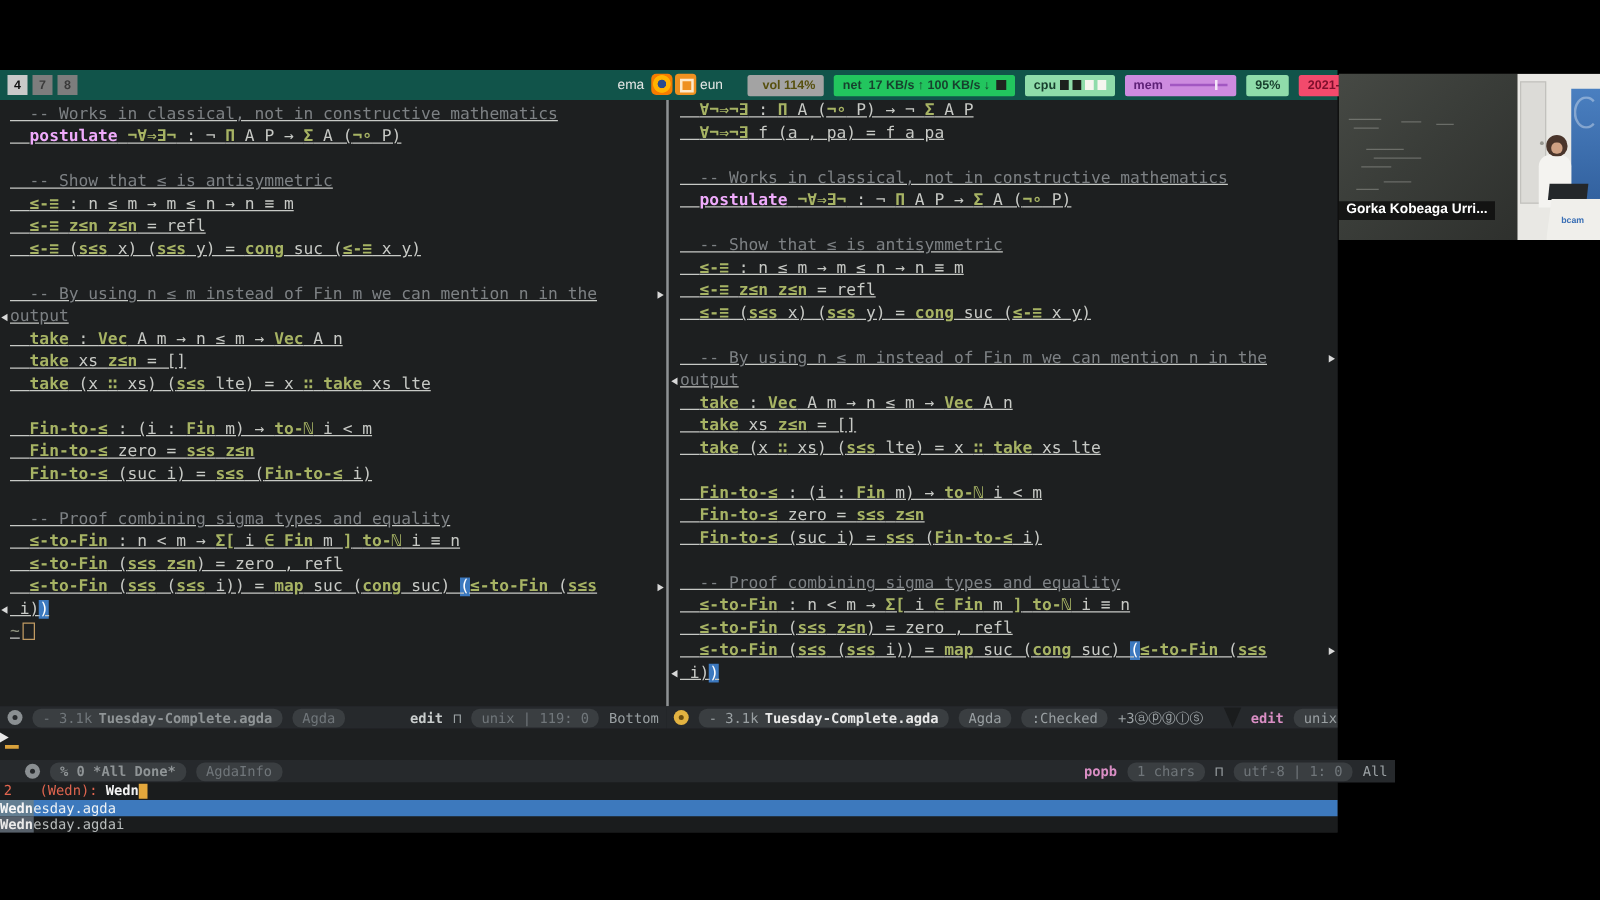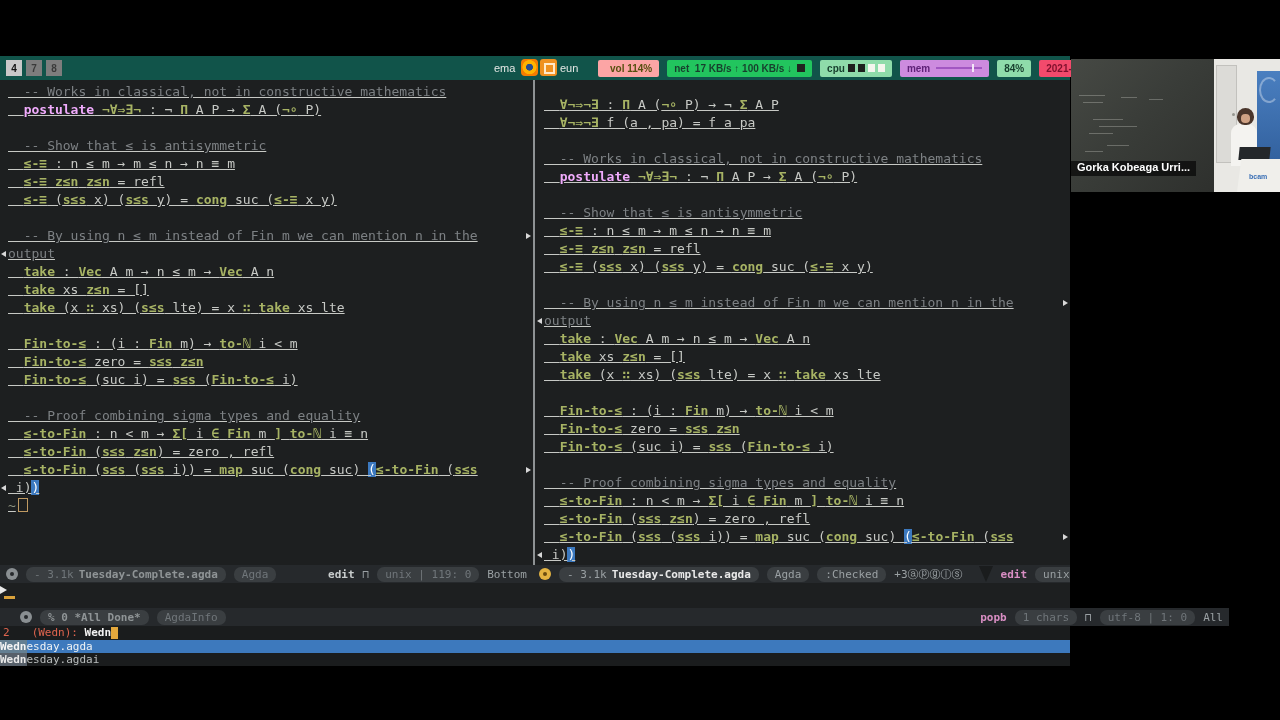--- a/index.html
+++ b/index.html
@@ -11,58 +11,58 @@
   .ws{width:16px;height:16px;background:#7d7d7d;color:#3a3a3a;font:bold 10px "Liberation Sans",sans-serif;display:flex;align-items:center;justify-content:center;cursor:default;}
   .ws-active{background:#c9c9c9;color:#111;}
   .bar-title{position:absolute;top:6px;color:#e5e8e6;font:11px "Liberation Sans",sans-serif;}
   #title-left{left:494px;}
   #title-right{left:560px;}
   .ff-icon{position:absolute;left:521px;top:3px;width:17px;height:17px;border-radius:4px;background:radial-gradient(circle at 50% 48%, #274b8e 0 26%, #ffb300 30% 55%, #f57c00 60% 100%);}
   .tray-icon{position:absolute;left:540px;top:3px;width:17px;height:17px;border-radius:3px;background:#ef9120;}
   .tray-icon::after{content:"";position:absolute;left:4px;top:4px;width:7px;height:7px;border:2px solid #ffe9c8;}
   .bar-right{position:absolute;left:598px;top:3px;height:18px;display:flex;align-items:center;gap:8px;font:600 10px "Liberation Sans",sans-serif;}
   .badge{height:17px;display:flex;align-items:center;padding:0 7px;border-radius:2px;white-space:pre;}
-  .badge-vol{background:#fca5a5;color:#57500f;padding-left:12px;}
+  .badge-vol{background:#a3a3a3;color:#57500f;padding-left:12px;}
   .badge-net{background:#22c55e;color:#173f2d;gap:5px;}
   .net-sq{width:8px;height:8px;background:#20241f;}
   .badge-cpu{background:#8fdcaa;color:#173f2d;gap:3px;}
   .blk{width:7px;height:8px;}
   .blk-d{background:#1d201d;} .blk-l{background:#f4f6ee;}
   .badge-mem{background:#cd8bdf;color:#5e2177;gap:6px;}
   .mem-line{position:relative;width:46px;height:2px;background:#a257c2;}
   .mem-tick{position:absolute;right:8px;top:-3px;width:2px;height:8px;background:#f3e6f8;}
   .badge-bat{background:#8fdcaa;color:#173f2d;}
   .badge-date{background:#f24a6c;color:#7e0f2c;}
   .at-icon{color:#cfd4d2;font:13px "DejaVu Sans",sans-serif;}
   .nm-icon{color:#2fb3a6;font:bold 13px "DejaVu Sans",sans-serif;}
 
   
   #emacs{position:absolute;left:0;top:80px;width:1070px;height:586px;background:#1d1f20;}
   .pane{position:absolute;top:0;height:485px;overflow:hidden;background:#1d1f20;box-sizing:border-box;}
   .pane-left{left:0;width:533px;padding-top:3px;}
-  .pane-right{left:536px;width:534px;padding-top:16px;}
+  .pane-right{left:536px;width:534px;}
   .vdivider{position:absolute;left:533px;top:0;width:2px;height:485px;background:#8e9294;}
 
   .code-line{position:relative;height:18px;line-height:18px;font-size:13px;white-space:pre;padding-left:8px;color:#c7c9c5;text-decoration:underline;}
   .tok-c{color:#7d8184;}
   .tok-k{color:#f0abfc;font-weight:bold;}
   .tok-f{color:#a7b364;font-weight:bold;}
   .tok-p{color:#c7c9c5;}
   .tok-m{background:#3c79bf;color:#fff;}
   .tok-cur{background:#3c79bf;color:#fff;}
   .tok-tilde{color:#8f937f;}
   .tok-hollow{display:inline-block;width:8px;height:12px;border:1px solid #c09a62;vertical-align:-2px;margin-left:2px;}
   .wrap-r{position:absolute;right:2px;top:6px;width:0;height:0;border-left:5px solid #d8d8d8;border-top:3px solid transparent;border-bottom:3px solid transparent;}
   .wrap-l{position:absolute;left:1px;top:6px;width:0;height:0;border-right:5px solid #d8d8d8;border-top:3px solid transparent;border-bottom:3px solid transparent;}
 
   
   .modeline{position:absolute;height:18px;background:#26292c;display:flex;align-items:center;gap:8px;font:11px "DejaVu Sans Mono",monospace;color:#9aa0a3;padding:0 6px;box-sizing:border-box;overflow:hidden;}
   .ml-left{left:0;top:485px;width:533px;}
   .ml-right{left:533px;top:485px;width:537px;}
-  .ml-info{left:0;top:528px;width:1229px;padding-left:20px;}
+  .ml-info{left:0;top:528px;width:1116px;padding-left:20px;}
   .chip{background:#3a3e41;border-radius:7px;padding:0 8px;height:15px;display:inline-flex;align-items:center;gap:5px;white-space:pre;}
   .chip-dim{color:#70767a;}
   .ml-icon{width:12px;height:12px;border-radius:50%;background:#8a8f92;flex:none;position:relative;}
   .ml-icon::after{content:"";position:absolute;left:4px;top:4px;width:4px;height:4px;border-radius:50%;background:#26292c;}
   .ml-icon-yellow{background:#e3b341;}
   .ml-icon-yellow::after{background:#6b4d10;}
   .fname{font-weight:bold;white-space:pre;}
   .ml-right .fname{color:#e8e8e8;}
   .ml-left .fname,.ml-info .fname{color:#8f9496;}
   .ml-edit{font-weight:bold;color:#c8cccc;}
@@ -119,21 +119,21 @@
       </div>
     <span class="bar-title" id="title-left">ema</span>
     <span class="ff-icon"></span>
     <span class="tray-icon"></span>
     <span class="bar-title" id="title-right">eun</span>
     <div class="bar-right">
       <span class="badge badge-vol">vol 114%</span>
       <span class="badge badge-net"><span>net  17 KB/s ↑ 100 KB/s ↓</span><span class="net-sq"></span></span>
       <span class="badge badge-cpu"><span>cpu</span><span class="blk blk-d"></span><span class="blk blk-d"></span><span class="blk blk-l"></span><span class="blk blk-l"></span></span>
       <span class="badge badge-mem"><span>mem</span><span class="mem-line"><span class="mem-tick"></span></span></span>
-      <span class="badge badge-bat">84%</span>
+      <span class="badge badge-bat">95%</span>
       <span class="badge badge-date">2021-11-24 15:15</span>
       <span class="at-icon">◎</span>
       <span class="nm-icon">≋</span>
     </div>
   </div>
 
   <div id="emacs">
     <div class="pane pane-left">
         <div>
           <div class="code-line"><span class="tok-c">  -- Works in classical, not in constructive mathematics</span></div>

